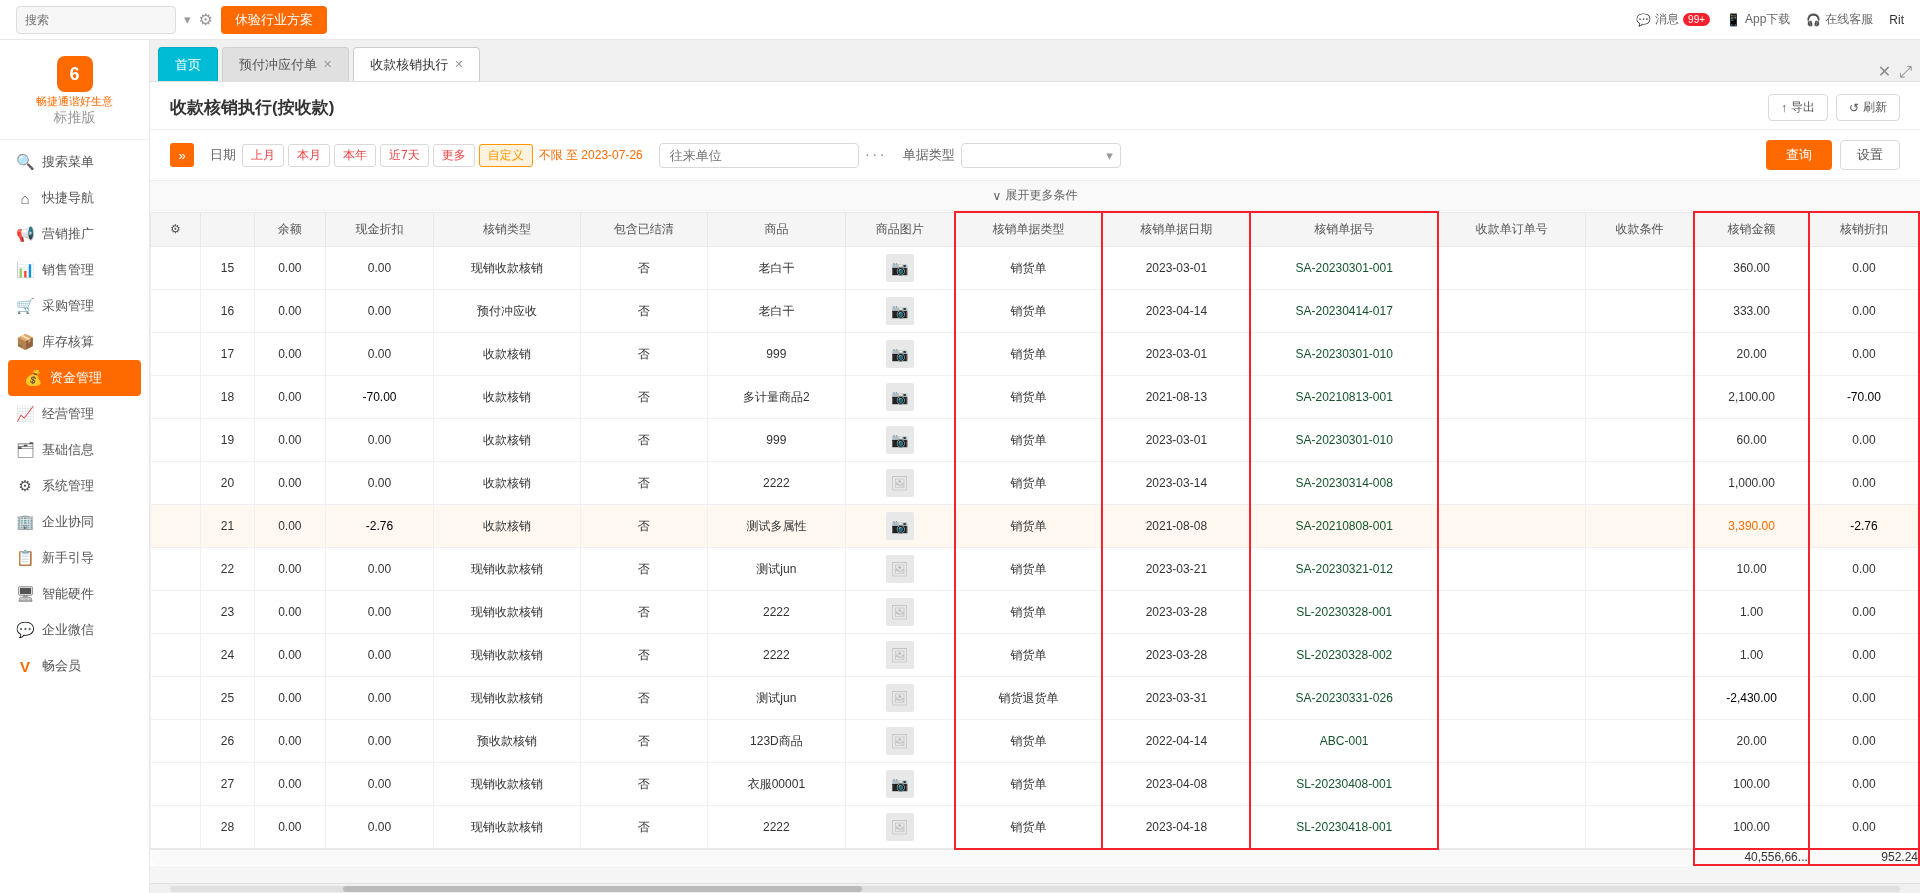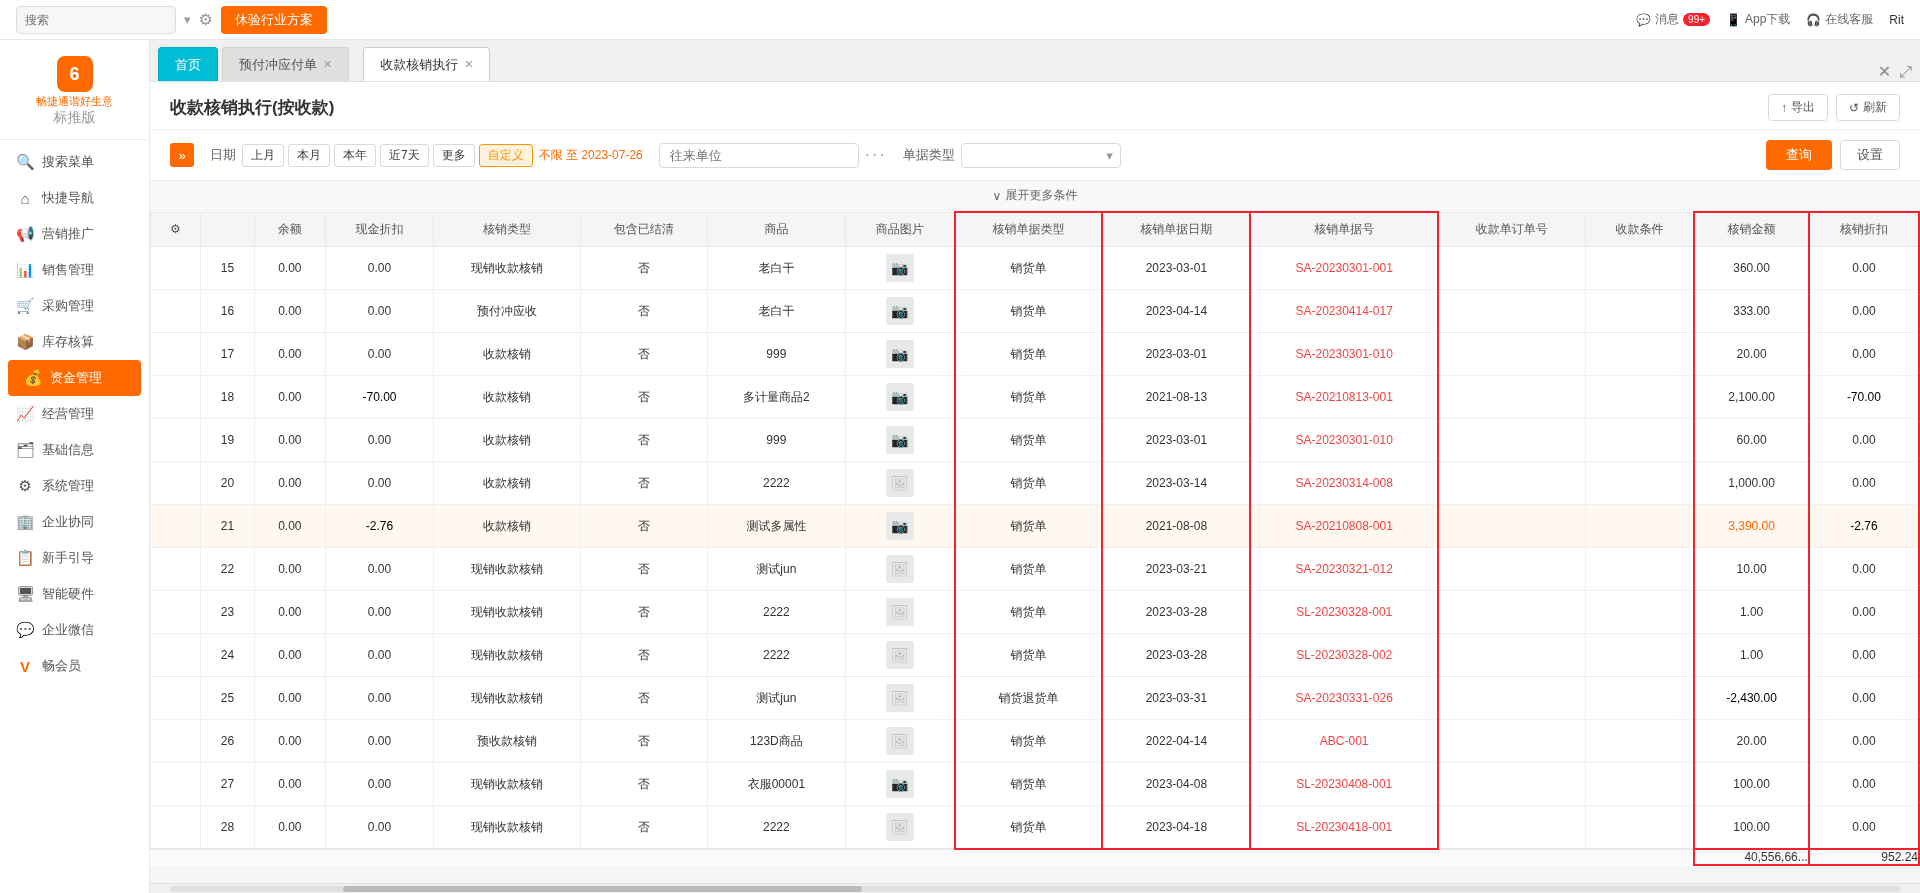--- a/index.html
+++ b/index.html
@@ -106,21 +106,20 @@
       cursor: pointer;
       font-size: 13px;
       color: #555;
       border: 1px solid #d0d0d0;
       border-bottom: none;
     }
     .tab.active {
       background: #fff;
       color: #333;
       border-color: #ccc;
-      margin-left: 10px;
     }
     .tab-home {
       background: #00bcd4;
       color: #fff;
       border-color: #00acc1;
     }
     .tab-close { font-size: 11px; color: #999; cursor: pointer; }
     .tab-bar-right { margin-left: auto; display: flex; align-items: center; gap: 8px; color: #888; font-size: 16px; }
 
     
@@ -171,21 +170,21 @@
     .filter-item { display: flex; align-items: center; gap: 6px; font-size: 13px; color: #555; }
     .filter-label { color: #666; white-space: nowrap; }
     .filter-date-options { display: flex; gap: 4px; }
     .filter-date-btn {
       padding: 2px 8px;
       border: 1px solid #d9d9d9;
       background: #fff;
       border-radius: 3px;
       cursor: pointer;
       font-size: 12px;
-      color: #404040;
+      color: #ef4444;
     }
     .filter-date-btn.custom {
       background: #fff3e0;
       border-color: #ff9800;
       color: #ff9800;
     }
     .filter-date-range { font-size: 12px; color: #ff6a00; white-space: nowrap; }
     .filter-input {
       border: 1px solid #d9d9d9;
       border-radius: 4px;
@@ -273,21 +272,21 @@
       z-index: 2;
     }
     tbody td {
       border: 1px solid #f0f0f0;
       padding: 7px 10px;
       text-align: center;
       white-space: nowrap;
       color: #333;
     }
     tbody tr.highlight { background: #fff8f0; }
-    .link-text { color: #ef4444; cursor: pointer; text-decoration: none; }
+    .link-text { color: #14532d; cursor: pointer; text-decoration: none; }
     .text-red { color: #000000; }
     .text-orange { color: #ff6a00; }
 
     
     .table-footer {
       background: #fafafa;
       border-top: 2px solid #e8e8e8;
     }
     .table-footer td {
       font-weight: normal;

